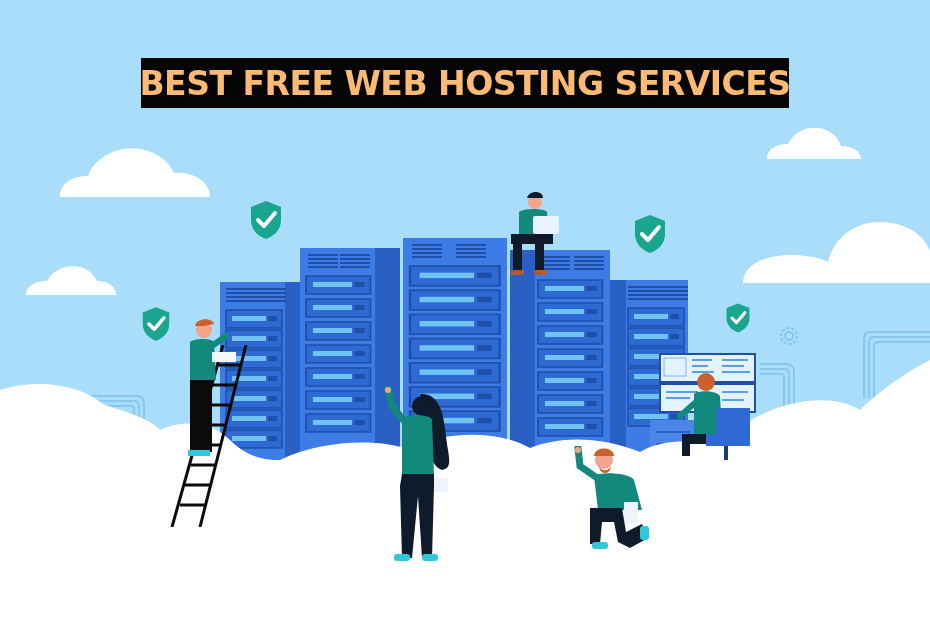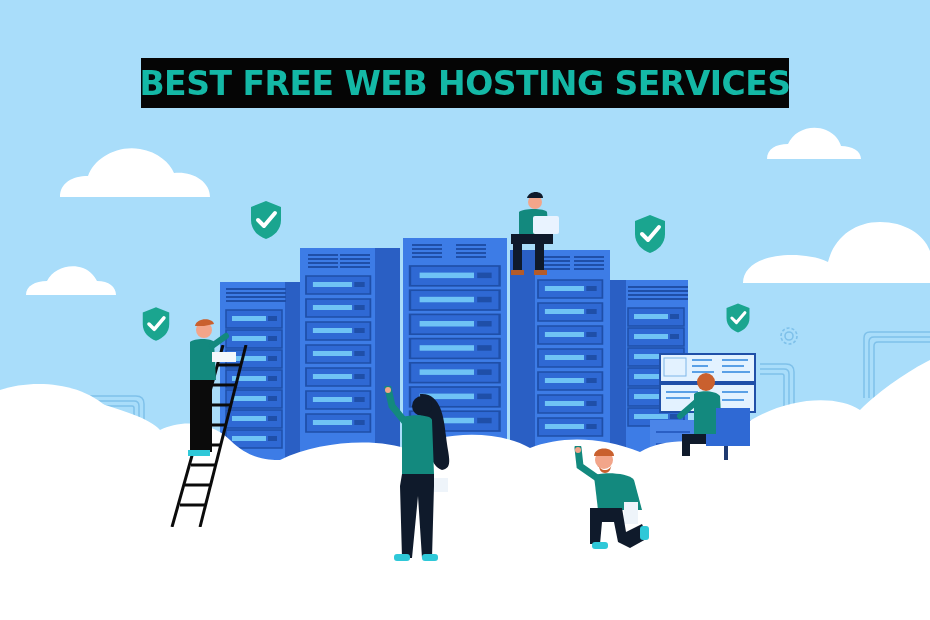--- a/index.html
+++ b/index.html
@@ -1,19 +1,19 @@
 <!DOCTYPE html>
 <html><head>
 <meta charset="utf-8">
 <style>
   html,body{margin:0;padding:0;}
   body{width:930px;height:620px;overflow:hidden;background:#fff;font-family:"DejaVu Sans",sans-serif;}
   .scene{position:relative;width:930px;height:620px;background:#a9ddfa;overflow:hidden;}
   .title-banner{position:absolute;left:141px;top:58px;width:648px;height:50px;background:#050505;display:flex;align-items:center;justify-content:center;}
-  .title-text{color:#14b8a6;font-family:"DejaVu Sans",sans-serif;font-weight:bold;font-size:33px;letter-spacing:-0.5px;white-space:nowrap;}
+  .title-text{color:#fdba74;font-family:"DejaVu Sans",sans-serif;font-weight:bold;font-size:33px;letter-spacing:-0.5px;white-space:nowrap;}
   .cloud{position:absolute;}
   .abs{position:absolute;}
   svg{display:block;}
 </style>
 </head>
 <body>
 
 <div class="scene">
 
   <svg class="cloud" style="left:58px;top:143px" width="155" height="55" viewBox="0 0 155 55">

